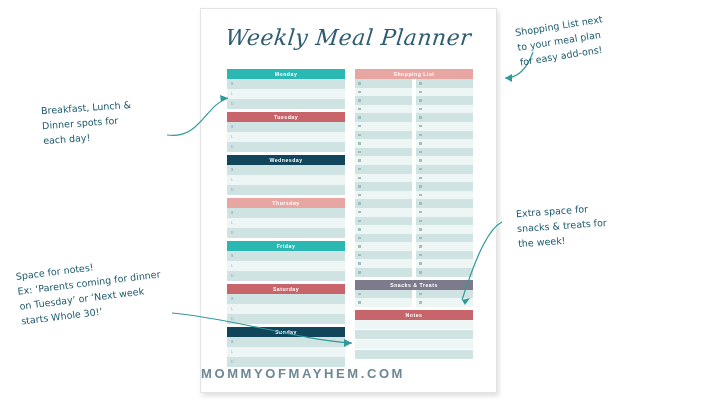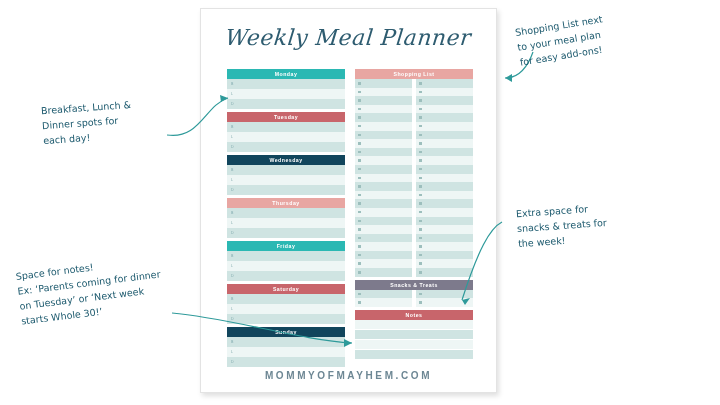--- a/index.html
+++ b/index.html
@@ -16,22 +16,22 @@
     box-sizing:border-box;
   }
   .sheet-title{
     position:absolute;left:0;top:16px;width:100%;text-align:center;
     font-family:"DejaVu Serif", serif;
     font-size:22px;font-style:italic;font-weight:400;
     color:#2e5c70;letter-spacing:.5px;
     transform:skewX(-6deg);
   }
   .footer{
-    position:absolute;left:0;bottom:11px;width:100%;text-align:center;
-    font-size:10px;letter-spacing:2.6px;color:#6d8794;font-weight:600;
+    position:absolute;left:0;bottom:11px;width:100%;
+    font-size:13px;letter-spacing:2.6px;color:#6d8794;font-weight:600;
   }
 
   
   .cols{
     position:absolute;left:26px;top:60px;width:246px;display:flex;gap:10px;
   }
   .col-left{width:118px;}
   .col-right{width:118px;}
 
   

